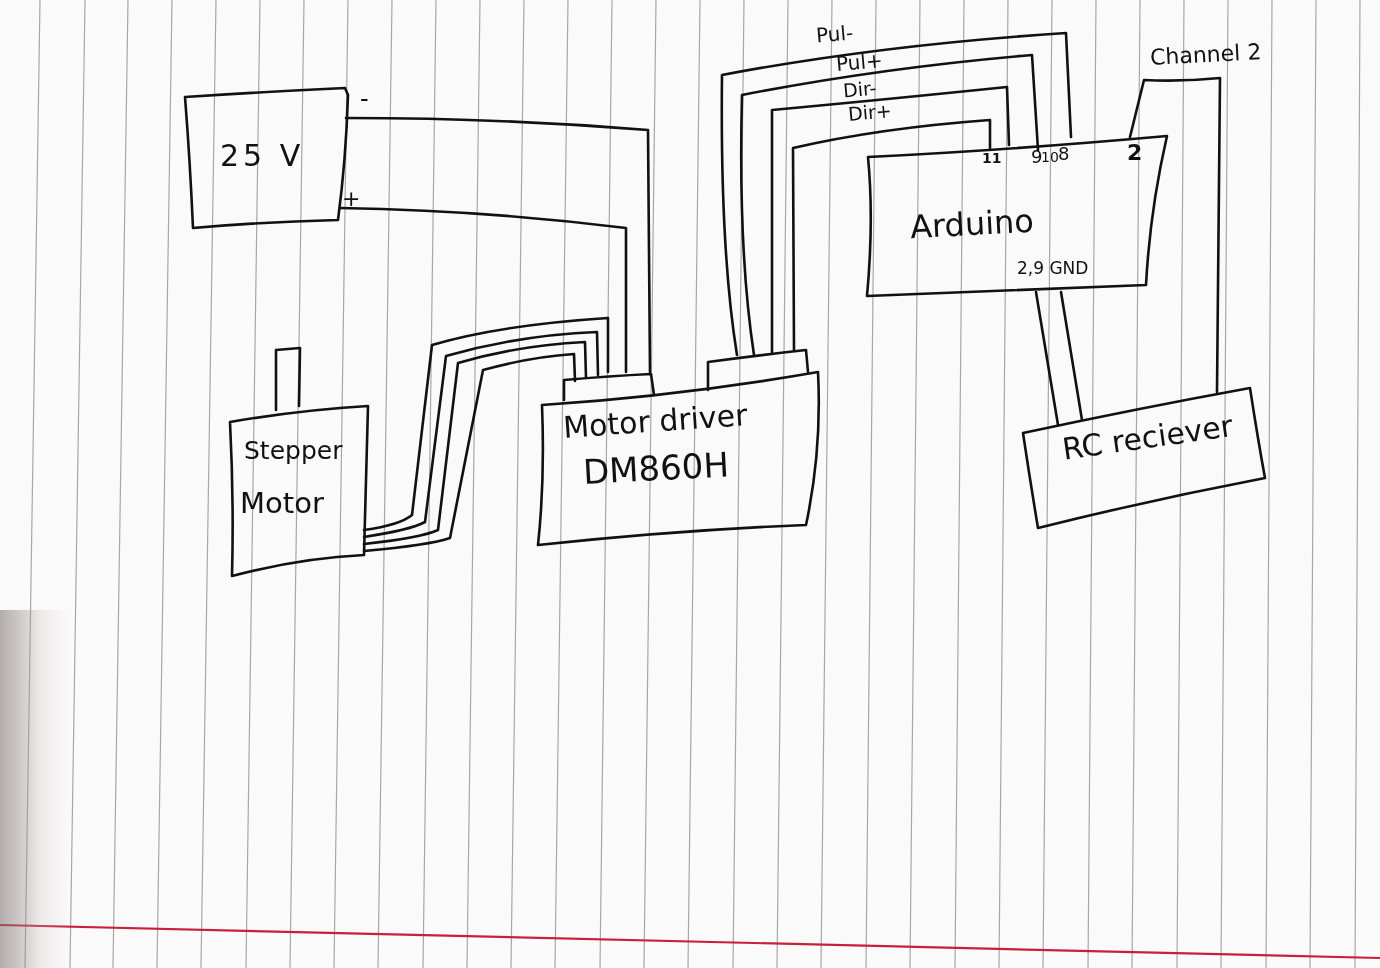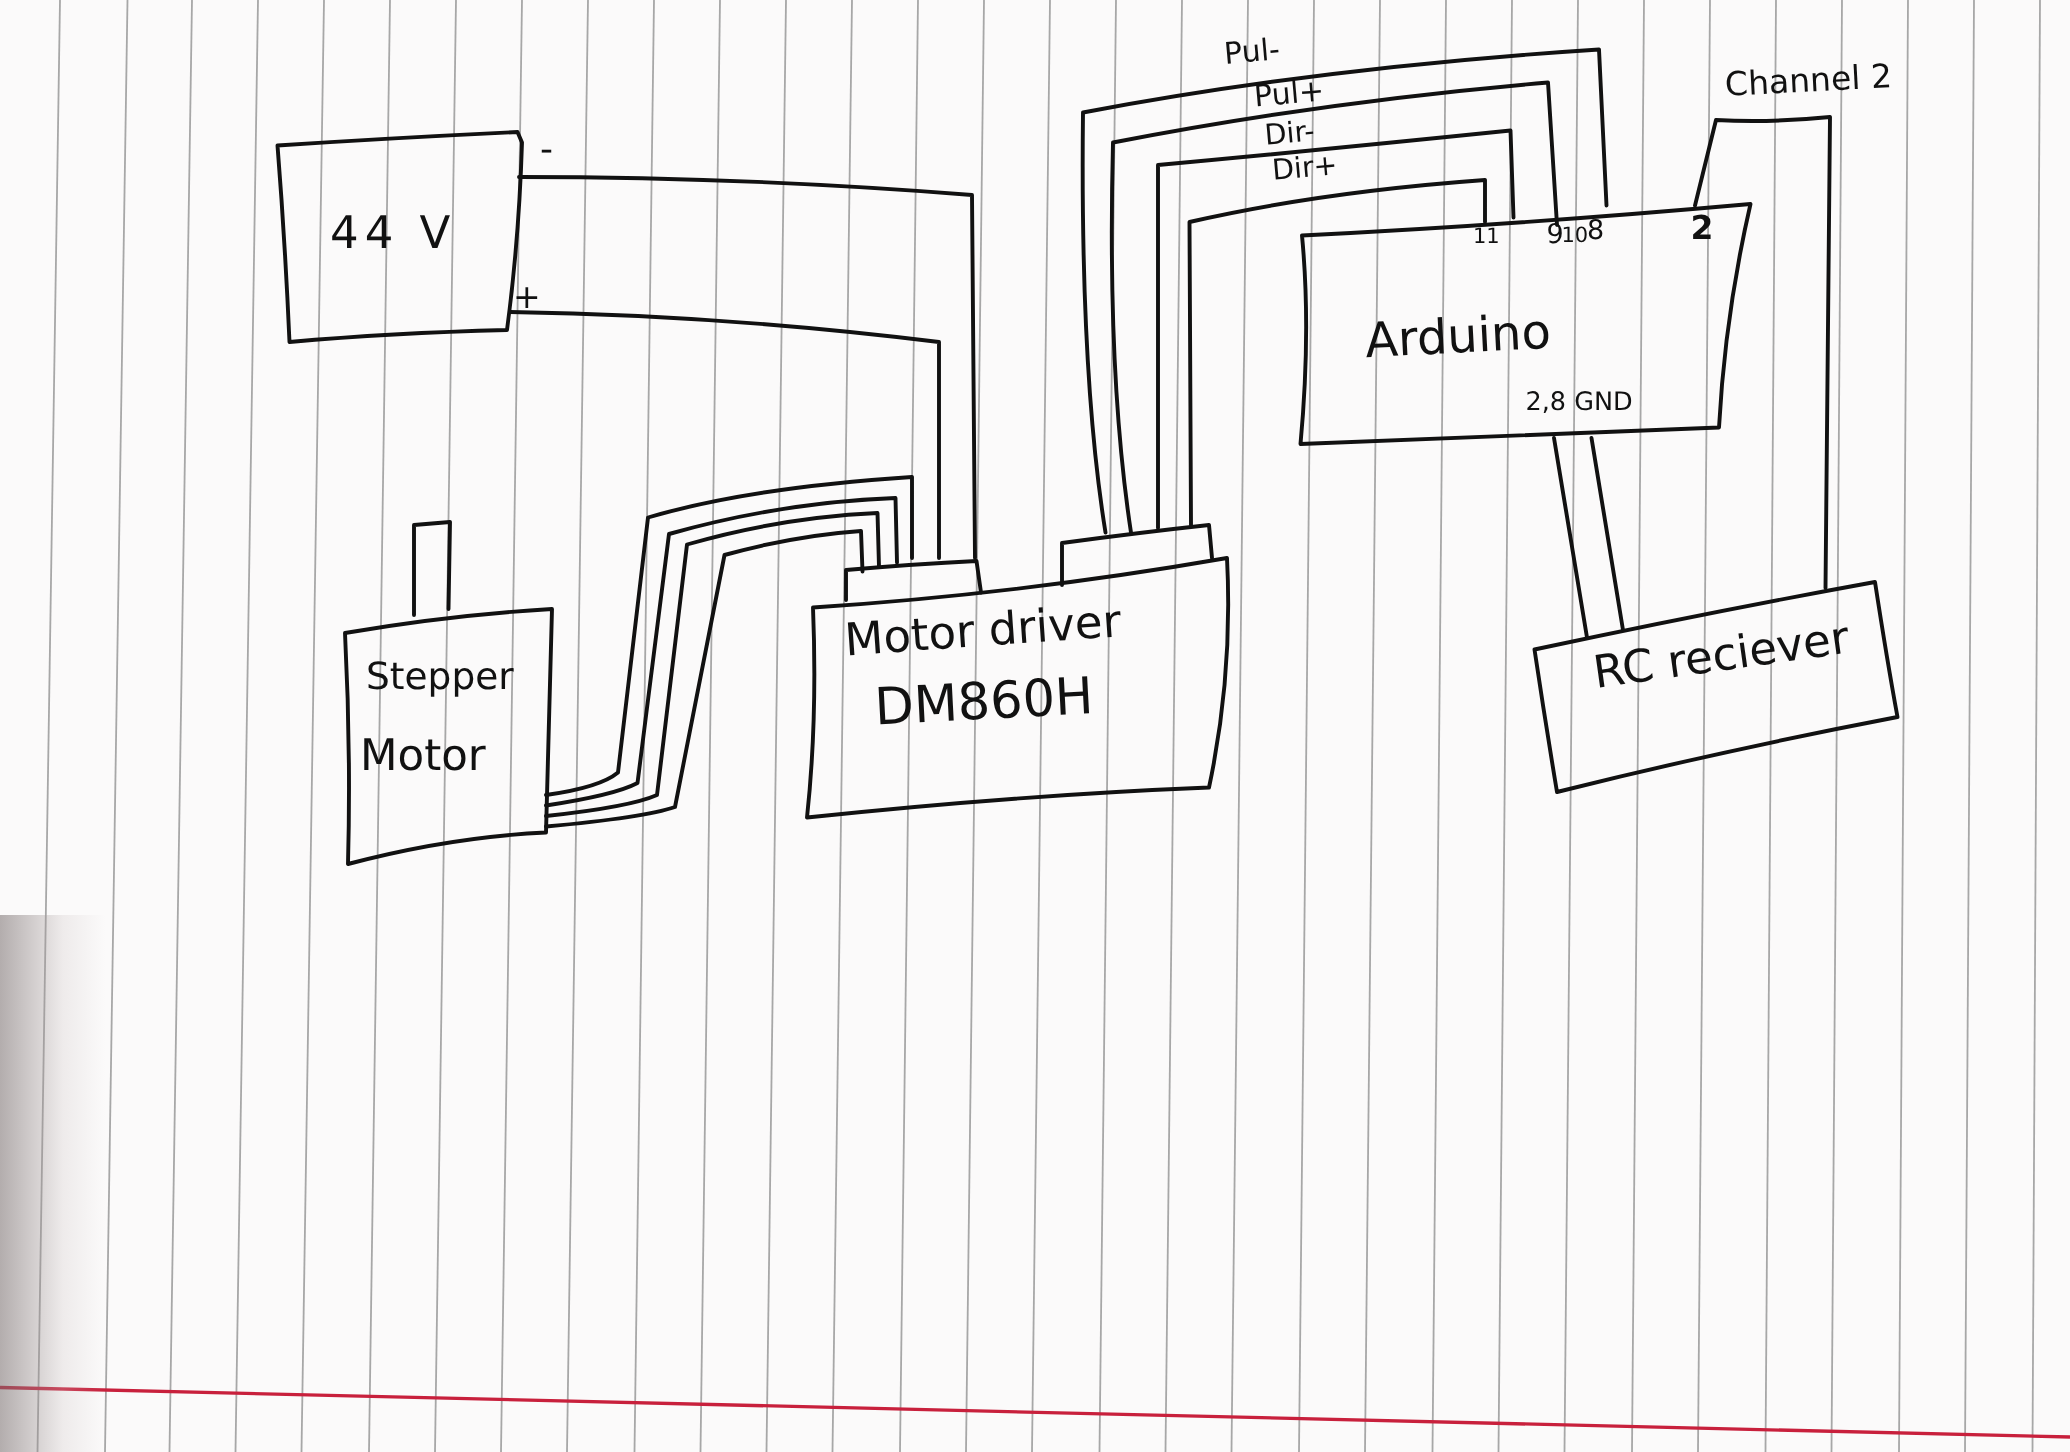--- a/index.html
+++ b/index.html
@@ -82,38 +82,38 @@
 
     <path d="M1036 292 L1058 425"></path>
     <path d="M1061 292 L1082 420"></path>
 
     <path d="M1023 433 Q1140 408 1250 388 Q1258 440 1265 478 Q1150 500 1038 528 Q1030 480 1023 433 Z"></path>
   </g>
 </svg>
 
 <div class="shadow"></div>
 
-<div class="lbl" style="left:220px;top:138px;font-size:30px;letter-spacing:4px;">44 V</div>
+<div class="lbl" style="left:220px;top:138px;font-size:30px;letter-spacing:4px;">25 V</div>
 <div class="lbl" style="left:360px;top:85px;font-size:24px;">-</div>
 <div class="lbl" style="left:342px;top:186px;font-size:22px;">+</div>
 
 <div class="lbl" style="left:244px;top:436px;font-size:25px;">Stepper</div>
 <div class="lbl" style="left:240px;top:486px;font-size:29px;text-align:center;">Motor</div>
 
 <div class="lbl" style="left:562px;top:410px;font-size:30px;transform:rotate(-4deg);transform-origin:left top;">Motor driver</div>
 <div class="lbl" style="left:582px;top:452px;font-size:34px;transform:rotate(-3deg);transform-origin:left top;">DM860H</div>
 
 <div class="lbl" style="left:816px;top:22px;font-size:20px;transform:rotate(-5deg);">Pul-</div>
 <div class="lbl" style="left:836px;top:50px;font-size:20px;transform:rotate(-5deg);">Pul+</div>
 <div class="lbl" style="left:843px;top:78px;font-size:19px;transform:rotate(-5deg);">Dir-</div>
 <div class="lbl" style="left:848px;top:101px;font-size:19px;transform:rotate(-5deg);">Dir+</div>
 
-<div class="lbl" style="left:982px;top:150px;font-size:14px;">11</div>
+<div class="lbl" style="left:982px;top:150px;font-size:14px;font-weight:bold;">11</div>
 <div class="lbl" style="left:1005px;top:149px;font-size:14px;margin-left:36px;">10</div>
 <div class="lbl" style="left:1031px;top:146px;font-size:18px;">9</div>
 <div class="lbl" style="left:1058px;top:143px;font-size:18px;">8</div>
 <div class="lbl" style="left:1127px;top:140px;font-size:22px;font-weight:bold;">2</div>
 <div class="lbl" style="left:910px;top:205px;font-size:32px;transform:rotate(-3deg);">Arduino</div>
-<div class="lbl" style="left:1017px;top:258px;font-size:17px;">2,8 GND</div>
+<div class="lbl" style="left:1017px;top:258px;font-size:17px;">2,9 GND</div>
 
 <div class="lbl" style="left:1150px;top:42px;font-size:22px;transform:rotate(-3deg);">Channel 2</div>
 
 <div class="lbl" style="left:1060px;top:432px;font-size:30px;transform:rotate(-8deg);transform-origin:left top;">RC reciever</div>
 
 </body></html>

